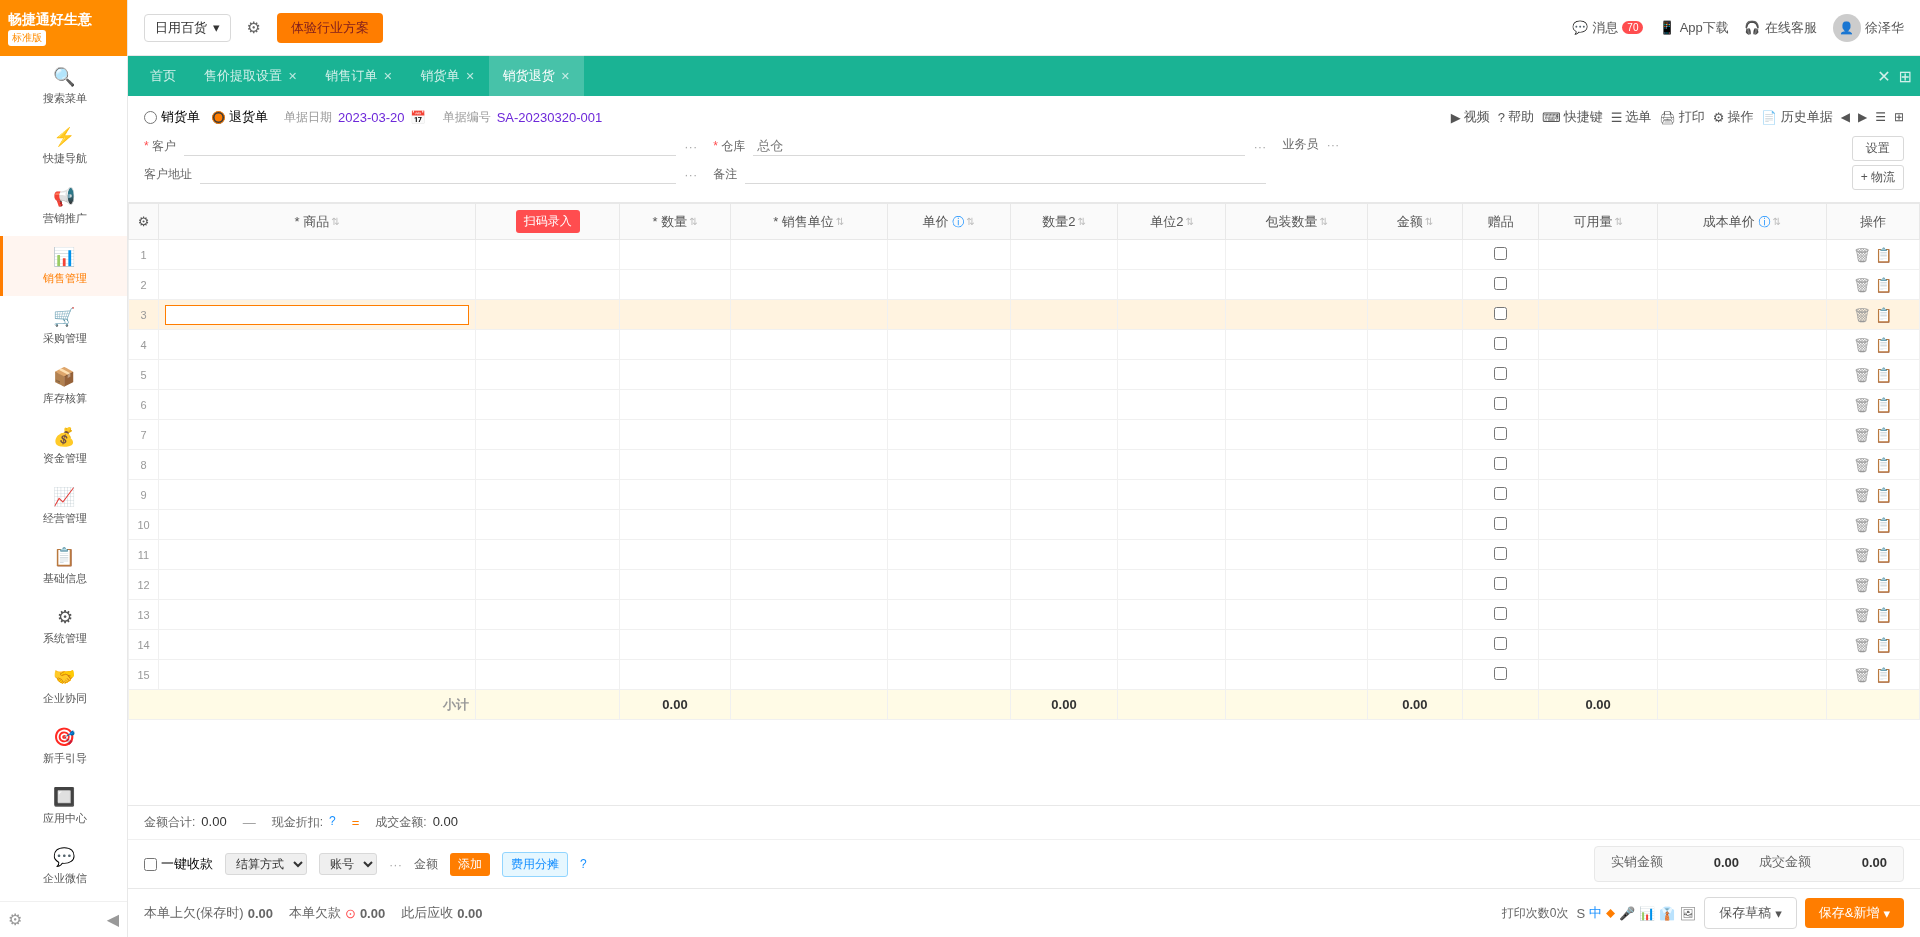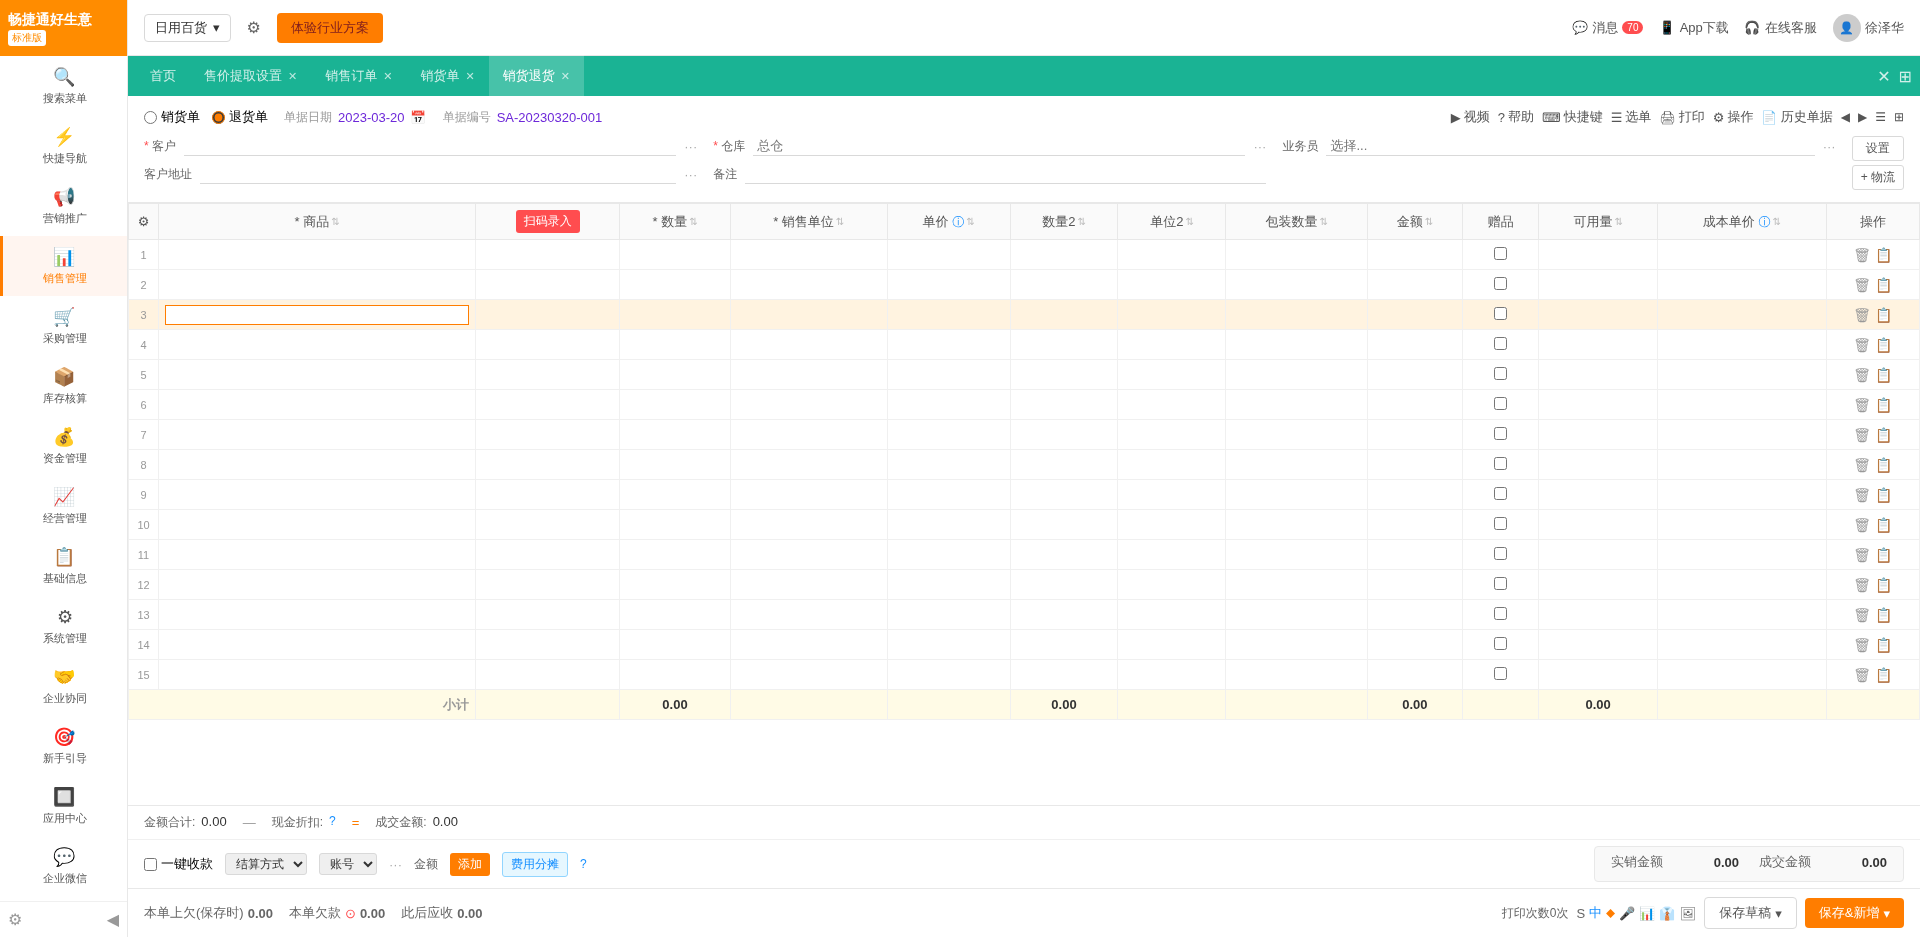--- a/index.html
+++ b/index.html
@@ -329,21 +329,20 @@
             <span class="field-dots">···</span>
           </div>
           <div class="form-field">
             <label>备注</label>
             <input class="form-input" style="min-width: 200px;">
           </div>
         </div>
         <div style="flex:1;display:flex;flex-direction:column;gap:8px;">
           <div class="form-field">
             <label>业务员</label>
-            <input class="form-input" placeholder="选择..." style="min-width: 160px;">
             <span class="field-dots">···</span>
           </div>
         </div>
         <div style="display:flex;flex-direction:column;gap:4px;margin-left:auto;">
           <button class="form-right-btn">设置</button>
           <button class="form-right-btn">+ 物流</button>
         </div>
       </div>
     </div>
 

